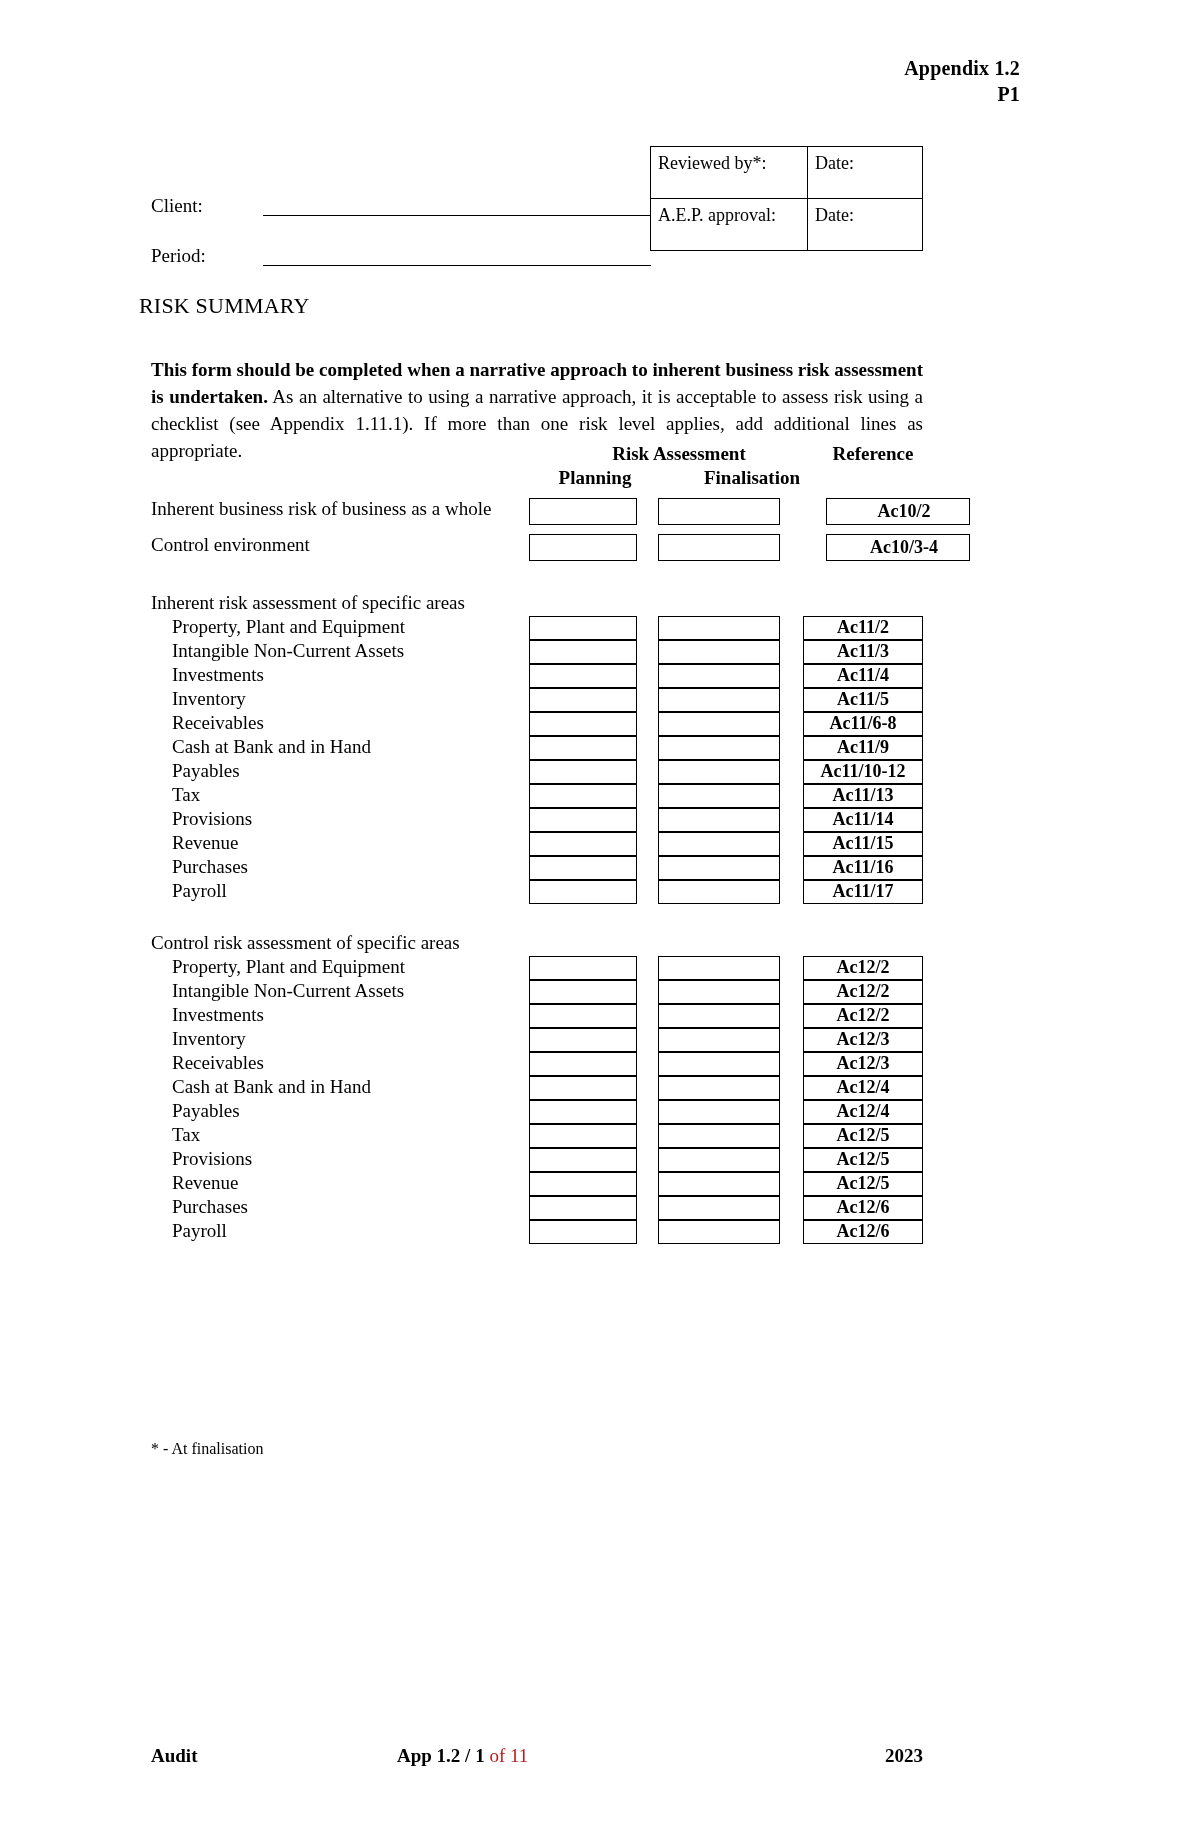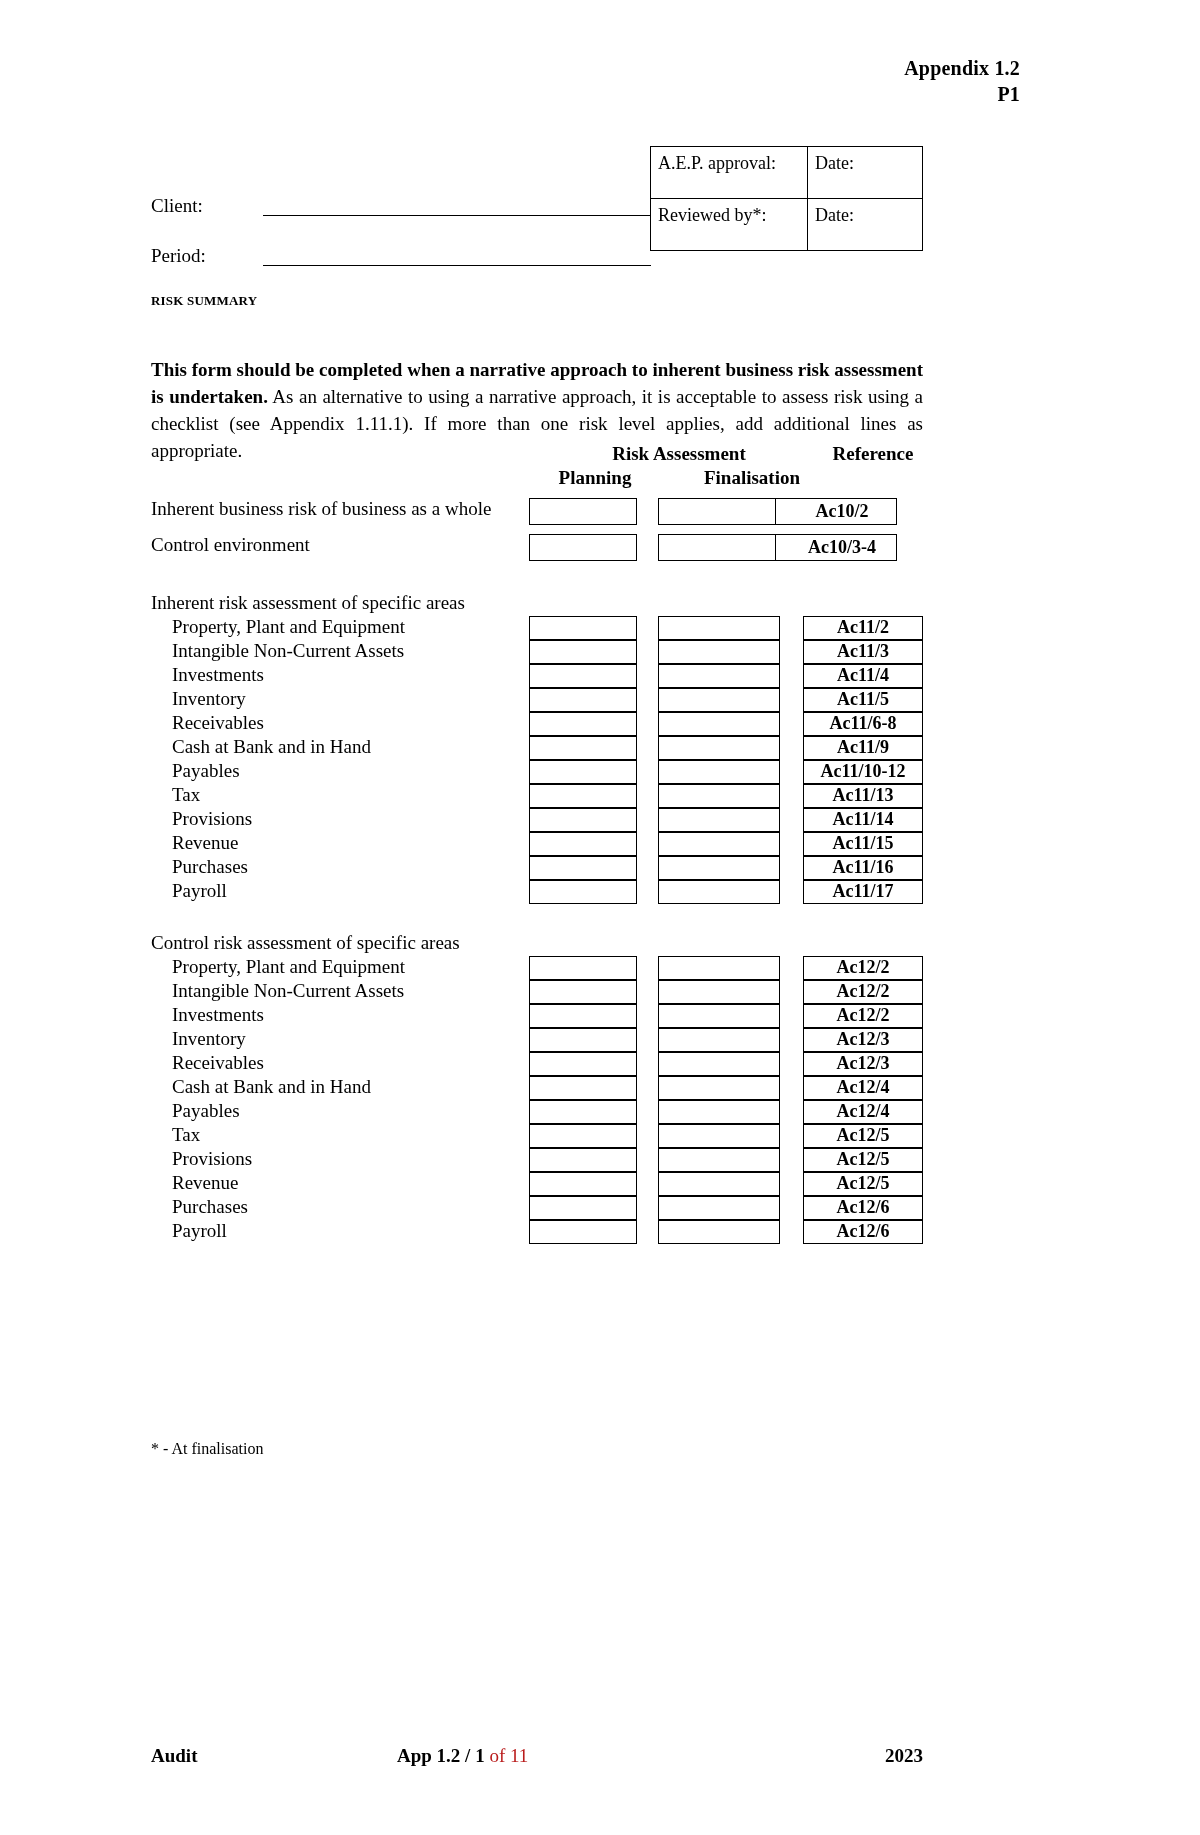--- a/index.html
+++ b/index.html
@@ -75,24 +75,24 @@
     vertical-align: top;
     height: 52px;
     line-height: 1.15;
   }
   .sig-table td.sig-name { width: 157px; }
   .sig-table td.sig-date { width: 115px; }
 
   
   .section-title {
     position: absolute;
-    left: 151px;
+    left: 139px;
     top: 293px;
-    font-size: 13px;
-    font-weight: bold;
+    font-size: 22px;
+    font-weight: normal;
     letter-spacing: 0.2px;
   }
 
   
   .intro {
     position: absolute;
     left: 151px;
     top: 338px;
     width: 772px;
     font-size: 19px;
@@ -177,21 +177,21 @@
     text-align: center;
     font-weight: bold;
     font-size: 18px;
     line-height: 21px;
   }
 
   
   .risk-row.wide .cell-box { height: 27px; }
   .risk-row.wide .cell-plan  { left: 378px; width: 108px; }
   .risk-row.wide .cell-final { left: 507px; width: 122px; }
-  .risk-row.wide .cell-ref   { left: 624px; width: 122px; line-height: 24px; padding-left: 12px; }
+  .risk-row.wide .cell-ref   { left: 675px; width: 144px; line-height: 24px; padding-left: 12px; }
   .spacer-md { height: 22px; }
   .spacer-lg { height: 28px; }
 
   
   .footnote {
     position: absolute;
     left: 151px;
     top: 1440px;
     font-size: 16px;
   }
@@ -227,25 +227,25 @@
     </div>
     <div class="field-row">
       <span class="field-label">Period:</span>
       <span class="field-rule"></span>
     </div>
   </div>
 
   <table class="sig-table">
     <tbody>
       <tr>
-        <td class="sig-name">A.E.P. approval:</td>
+        <td class="sig-name">Reviewed by*:</td>
         <td class="sig-date">Date:</td>
       </tr>
       <tr>
-        <td class="sig-name">Reviewed by*:</td>
+        <td class="sig-name">A.E.P. approval:</td>
         <td class="sig-date">Date:</td>
       </tr>
     </tbody>
   </table>
 
   <div class="section-title">RISK SUMMARY</div>
 
   <p class="intro"><b>This form should be completed when a narrative approach to inherent business risk assessment is undertaken.</b><span> As an alternative to using a narrative approach, it is acceptable to assess risk using a checklist (see Appendix 1.11.1).  If more than one risk level applies, add additional lines as appropriate.</span></p>
 
   <div class="col-headers">

